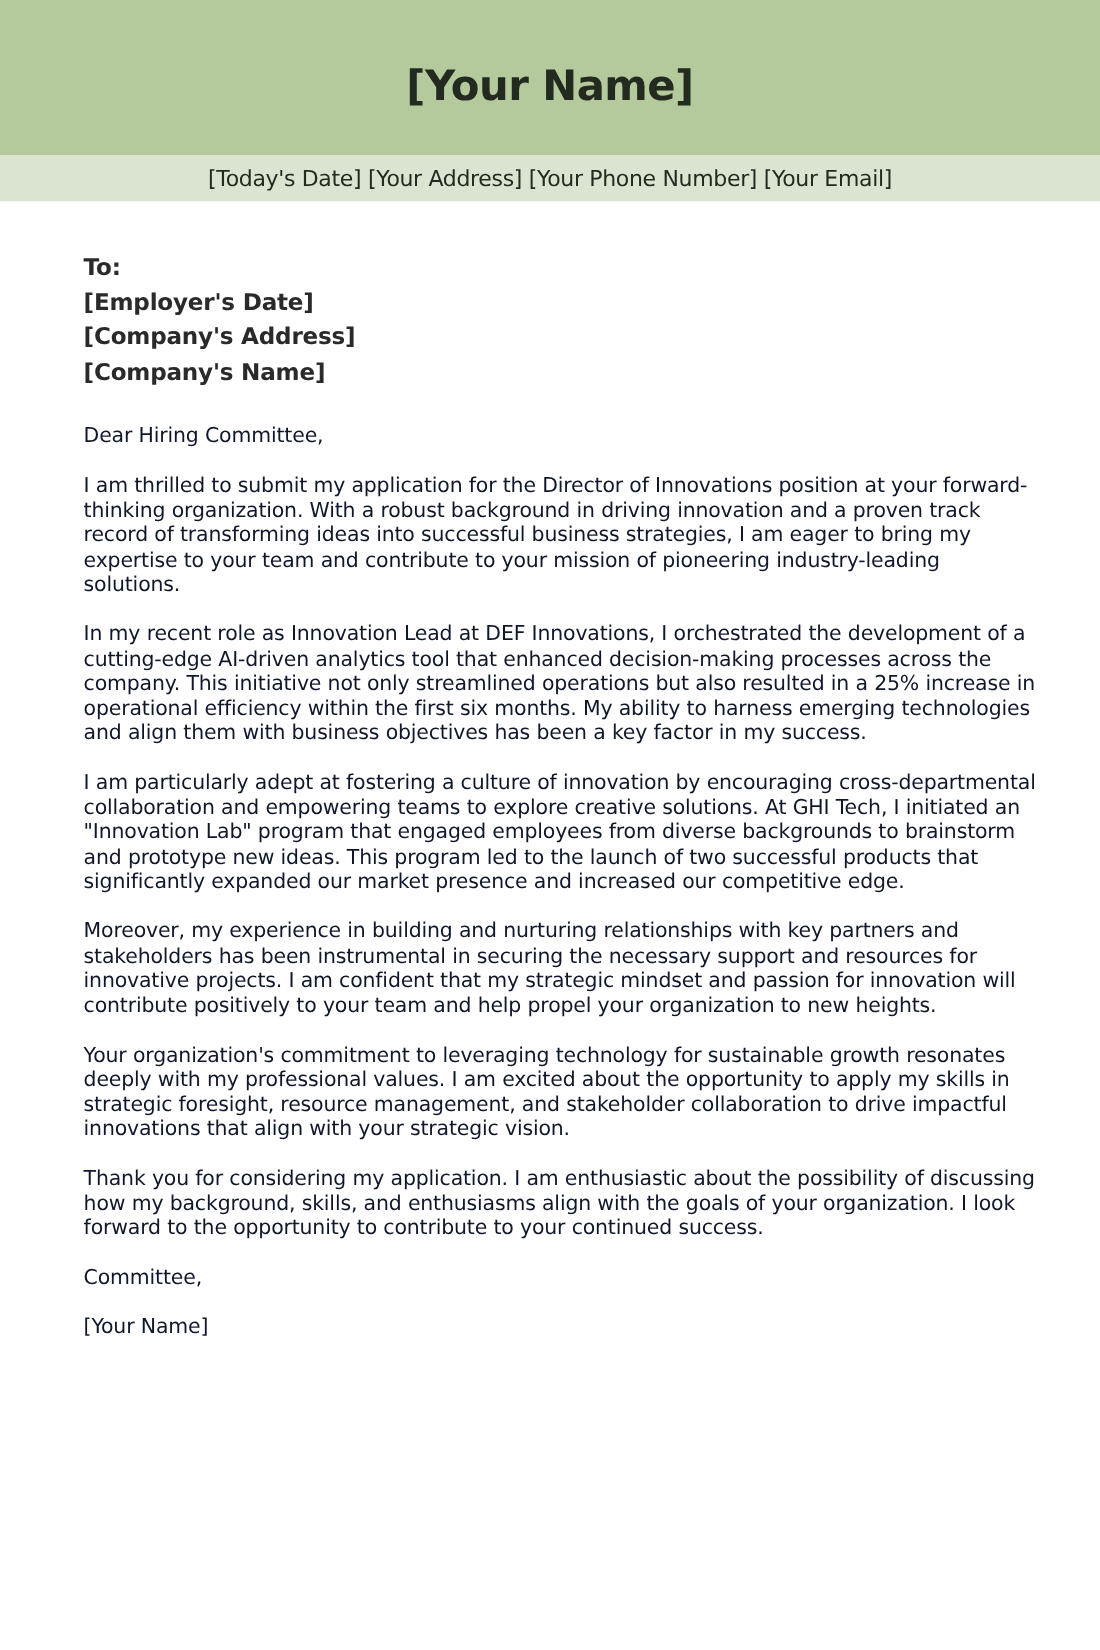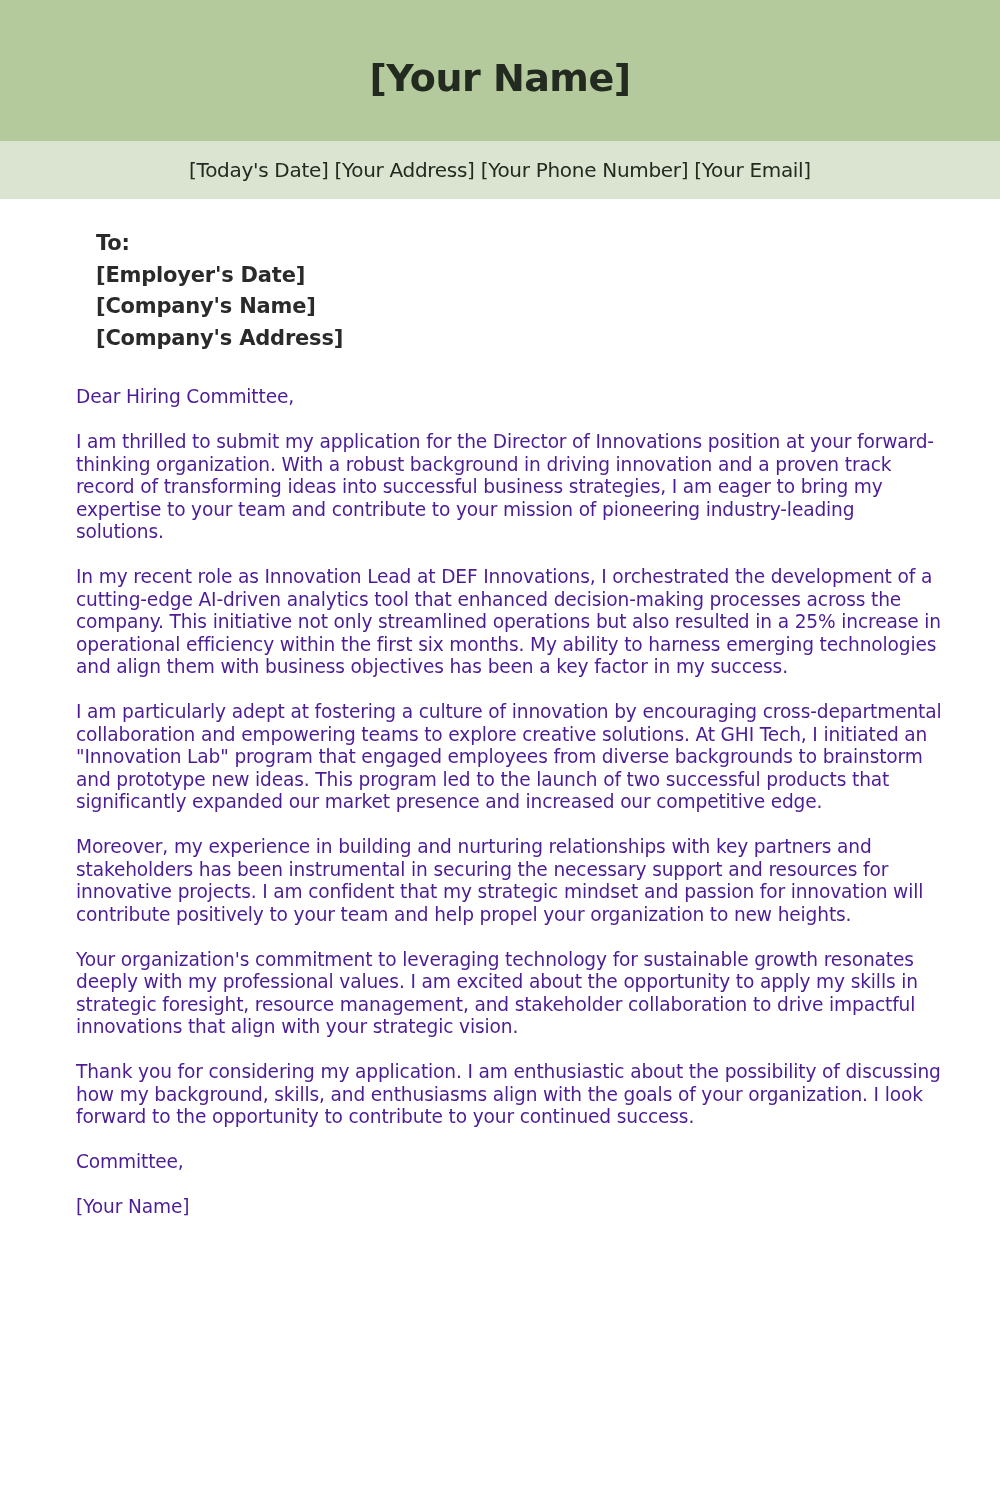--- a/index.html
+++ b/index.html
@@ -10,46 +10,46 @@
   }
   .header {
     position: absolute; left: 0; top: 0; width: 1000px; height: 141px;
     background: #b4c99c; display: flex; align-items: center; justify-content: center;
   }
   .header h1 {
     margin: 0; font-size: 38px; font-weight: bold; color: #232a20;
     letter-spacing: -0.5px; padding-top: 14px;
   }
   .contact-bar {
-    position: absolute; left: 0; top: 141px; width: 1000px; height: 58px;
+    position: absolute; left: 0; top: 141px; width: 1000px; height: 42px;
     background: #dbe4d0; display: flex; align-items: center; justify-content: center;
   }
   .contact-bar span { font-size: 20px; color: #232a20; letter-spacing: -0.3px; }
   .content { position: absolute; left: 76px; top: 228px; width: 870px; }
   .recipient { font-size: 21px; font-weight: bold; color: #2a2a2a; line-height: 31.5px; }
-  .recipient div { letter-spacing: -0.2px; margin-left: 20px; }
-  .letter { margin-top: 32px; font-size: 18.6px; line-height: 22.5px; color: #4c1d95; }
+  .recipient div { letter-spacing: -0.2px; }
+  .letter { margin-top: 32px; font-size: 18.6px; line-height: 22.5px; color: #0f172a; }
   .letter p { margin: 0 0 22.5px 0; letter-spacing: -0.15px; }
 </style>
 </head>
 <body>
 
 <div class="header">
   <h1>[Your Name]</h1>
 </div>
 <div class="contact-bar">
   <span>[Today's Date] [Your Address] [Your Phone Number] [Your Email]</span>
 </div>
 
 <div class="content">
   <div class="recipient">
     <div>To:</div>
     <div>[Employer's Date]</div>
+    <div>[Company's Address]</div>
     <div>[Company's Name]</div>
-    <div>[Company's Address]</div>
   </div>
   <div class="letter">
     <p>Dear Hiring Committee,</p>
     <p>I am thrilled to submit my application for the Director of Innovations position at your forward-thinking organization. With a robust background in driving innovation and a proven track record of transforming ideas into successful business strategies, I am eager to bring my expertise to your team and contribute to your mission of pioneering industry-leading solutions.</p>
     <p>In my recent role as Innovation Lead at DEF Innovations, I orchestrated the development of a cutting-edge AI-driven analytics tool that enhanced decision-making processes across the company. This initiative not only streamlined operations but also resulted in a 25% increase in operational efficiency within the first six months. My ability to harness emerging technologies and align them with business objectives has been a key factor in my success.</p>
     <p>I am particularly adept at fostering a culture of innovation by encouraging cross-departmental collaboration and empowering teams to explore creative solutions. At GHI Tech, I initiated an "Innovation Lab" program that engaged employees from diverse backgrounds to brainstorm and prototype new ideas. This program led to the launch of two successful products that significantly expanded our market presence and increased our competitive edge.</p>
     <p>Moreover, my experience in building and nurturing relationships with key partners and stakeholders has been instrumental in securing the necessary support and resources for innovative projects. I am confident that my strategic mindset and passion for innovation will contribute positively to your team and help propel your organization to new heights.</p>
     <p>Your organization's commitment to leveraging technology for sustainable growth resonates deeply with my professional values. I am excited about the opportunity to apply my skills in strategic foresight, resource management, and stakeholder collaboration to drive impactful innovations that align with your strategic vision.</p>
     <p>Thank you for considering my application. I am enthusiastic about the possibility of discussing how my background, skills, and enthusiasms align with the goals of your organization. I look forward to the opportunity to contribute to your continued success.</p>
     <p>Committee,</p>

